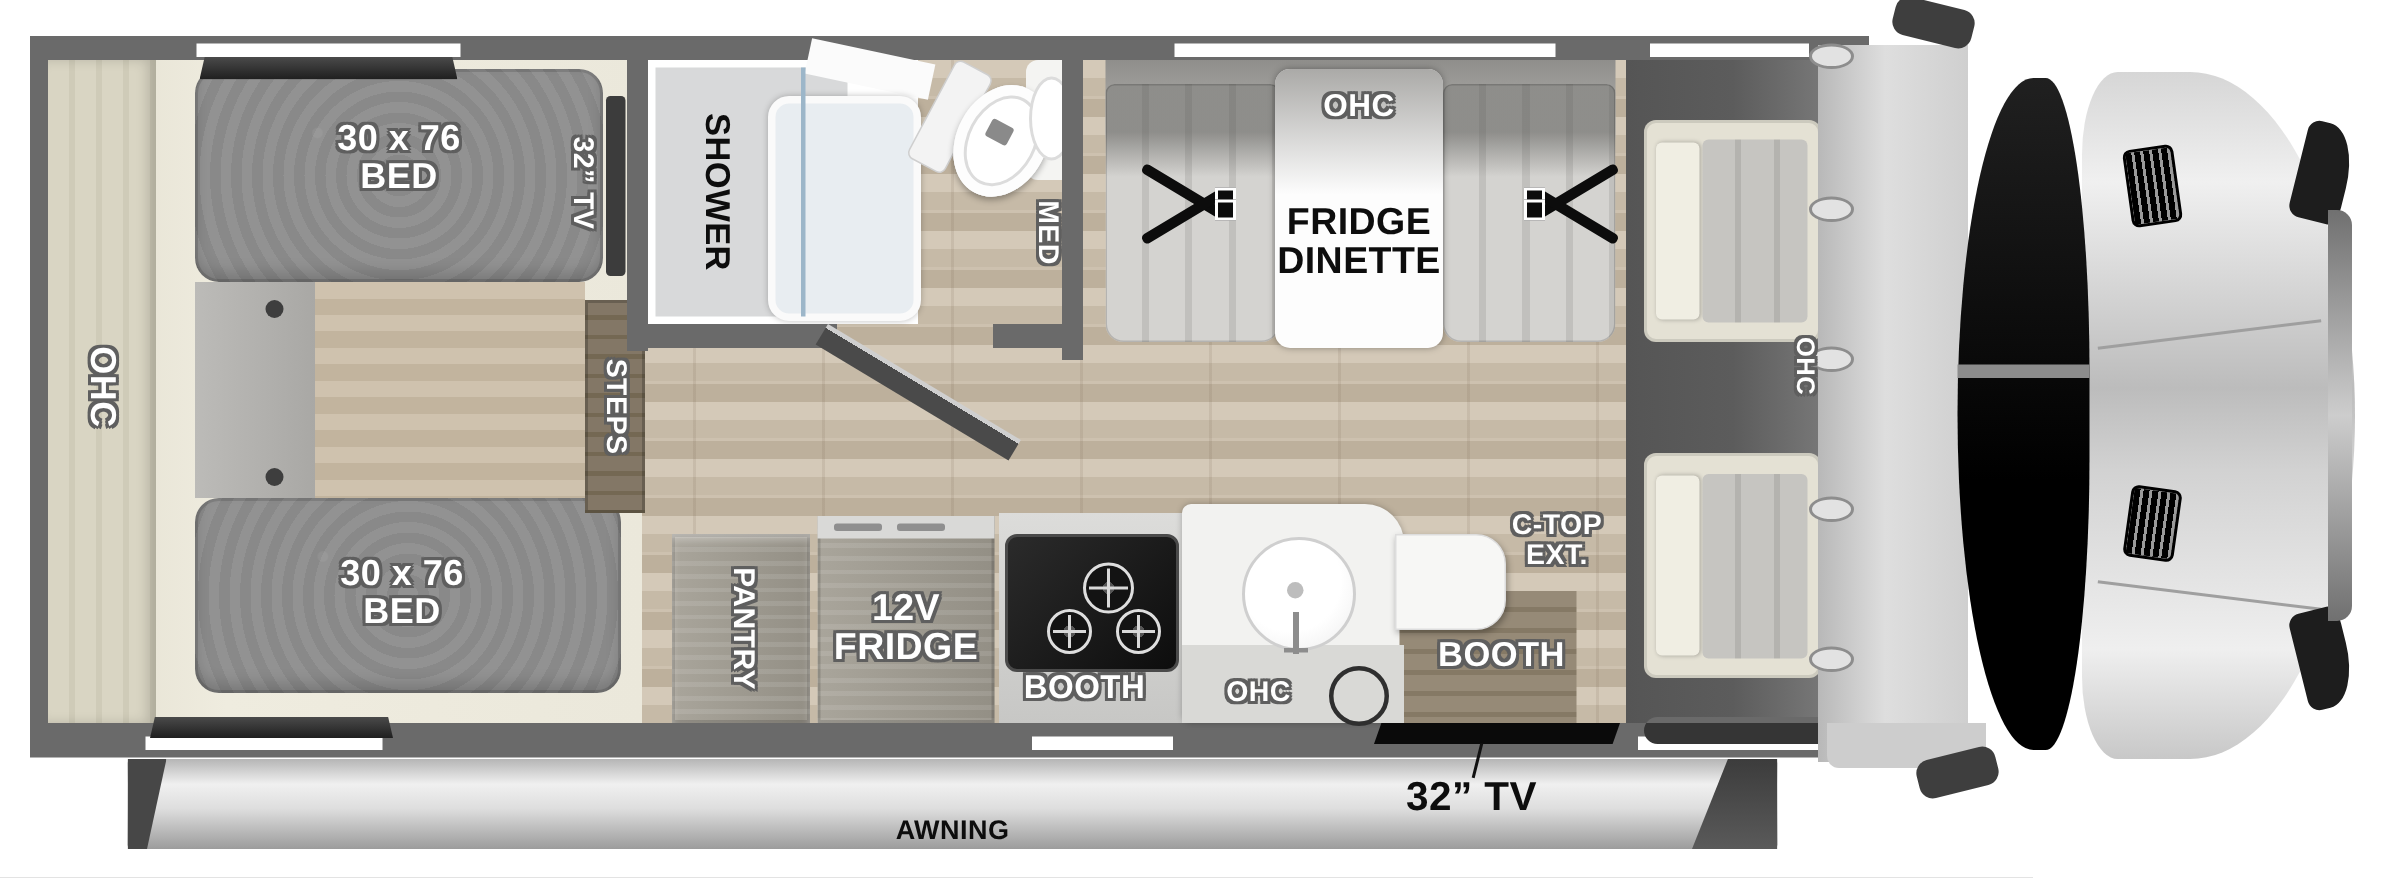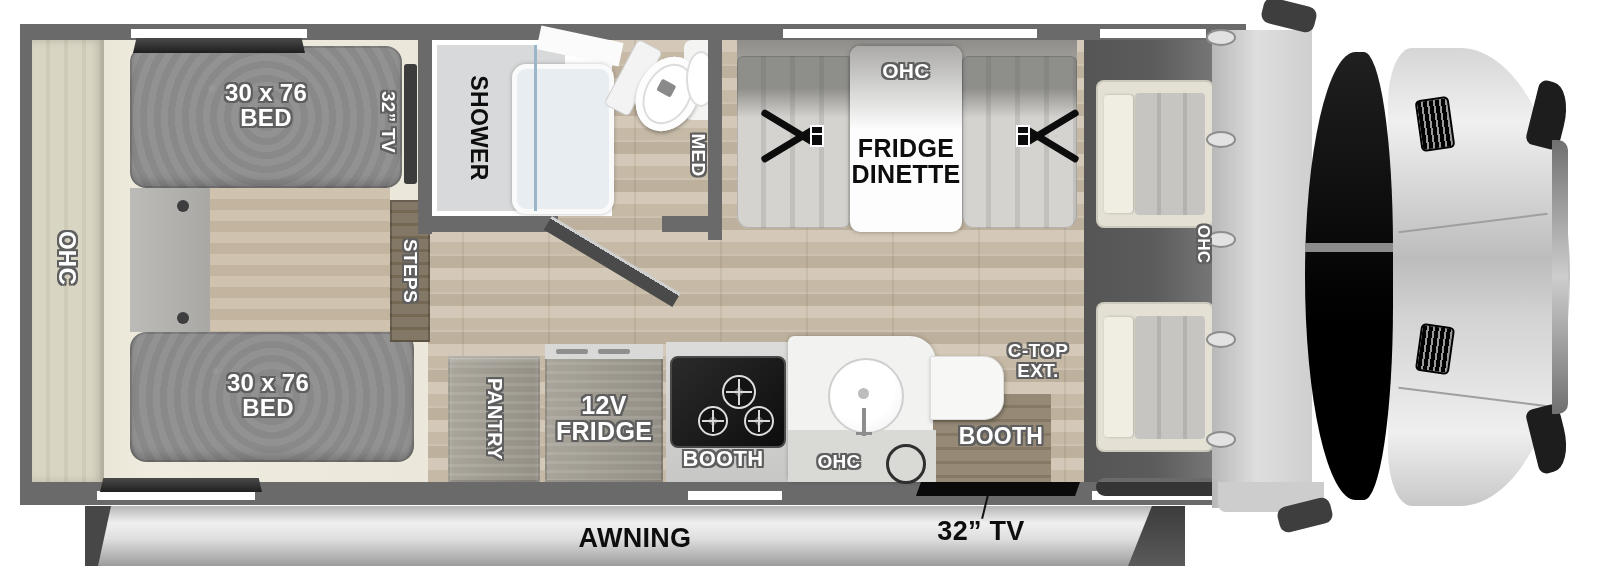--- a/index.html
+++ b/index.html
@@ -55,21 +55,21 @@
 <div id="canvas">
 
   <div class="abs" style="left:85px;top:506px;width:1100px;height:60px;
               background:linear-gradient(180deg,#b5b5b5 0,#f0f0f0 28%,#dedede 55%,#9c9c9c 100%);
               border-radius:3px;z-index:5;"></div>
   <div class="abs" style="left:85px;top:506px;width:26px;height:60px;background:#474747;
               clip-path:polygon(0 0,100% 0,50% 100%,0 100%);z-index:6;"></div>
   <div class="abs" style="left:1128px;top:506px;width:57px;height:60px;
               background:linear-gradient(180deg,#3c3c3c,#5a5a5a);
               clip-path:polygon(42% 0,100% 0,100% 100%,0 100%);z-index:6;"></div>
-  <div class="lbl dark" style="left:635px;top:538px;font-size:27px;">AWNING</div>
+  <div class="lbl dark" style="left:635px;top:554px;font-size:18px;">AWNING</div>
 
   <div class="abs wall" style="left:20px;top:24px;width:1226px;height:481px;"></div>
 
   <div class="abs wood" style="left:32px;top:40px;width:1052px;height:442px;"></div>
   <div class="abs cream" style="left:32px;top:40px;width:396px;height:442px;"></div>
   <div class="abs" style="left:1084px;top:40px;width:130px;height:442px;
               background:linear-gradient(90deg,#555 0,#5c5c5c 55%,#777 100%);"></div>
 
   <div class="abs tan" style="left:32px;top:40px;width:72px;height:442px;box-shadow:inset -6px 0 8px rgba(0,0,0,.15);"></div>
   <div class="lbl v" style="left:67px;top:258px;font-size:24px;">OHC</div>

